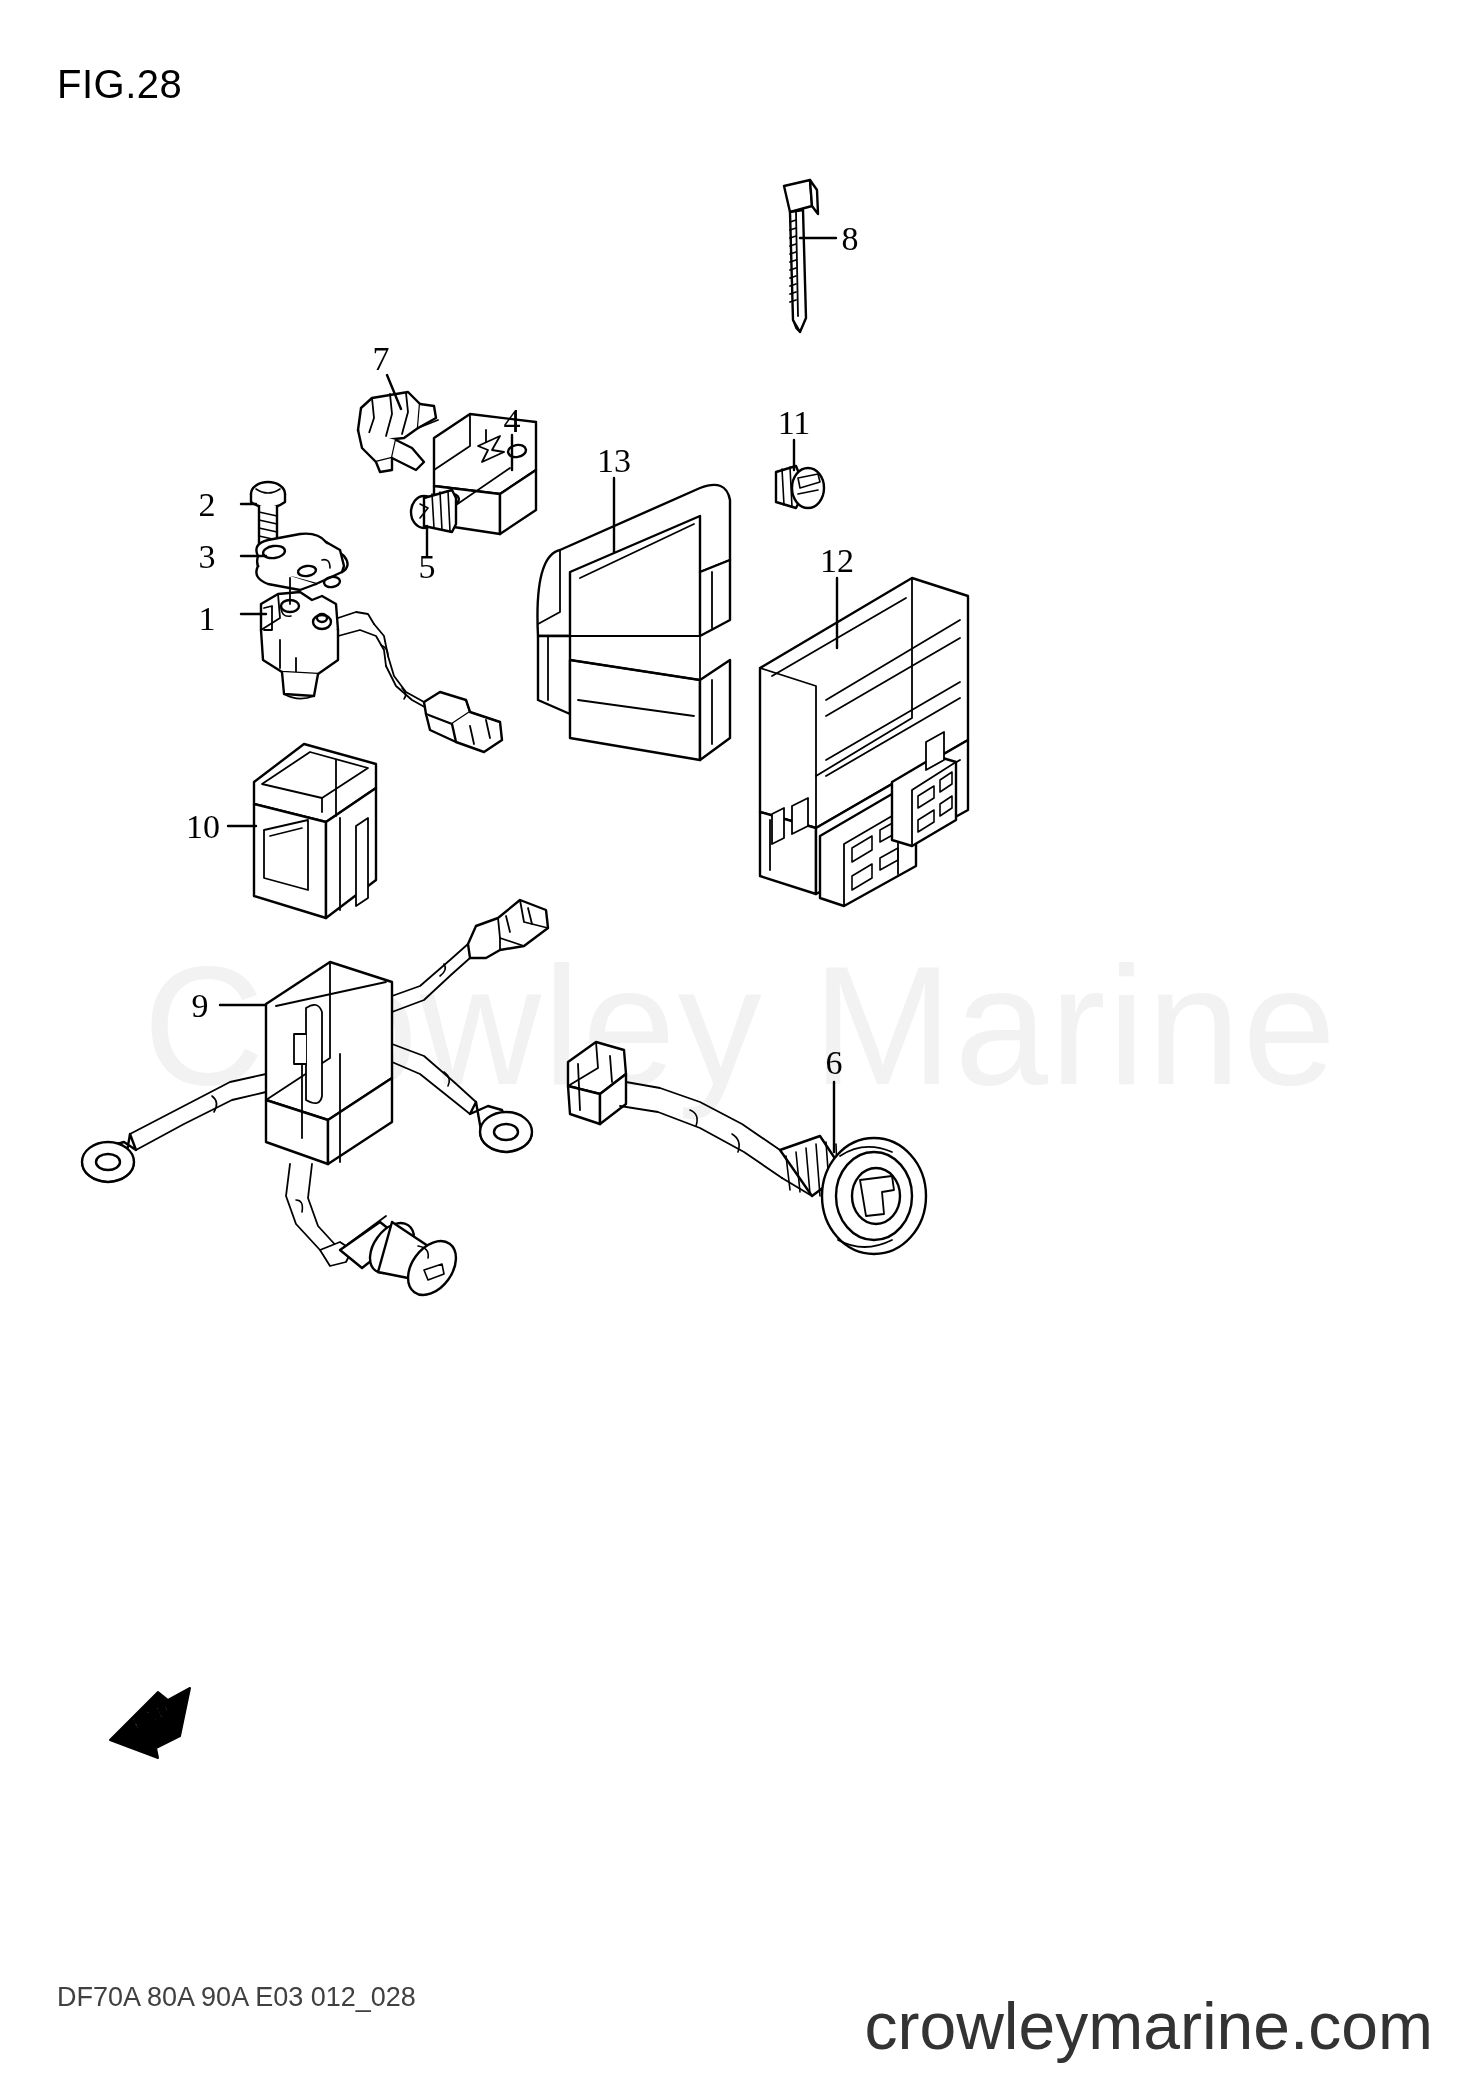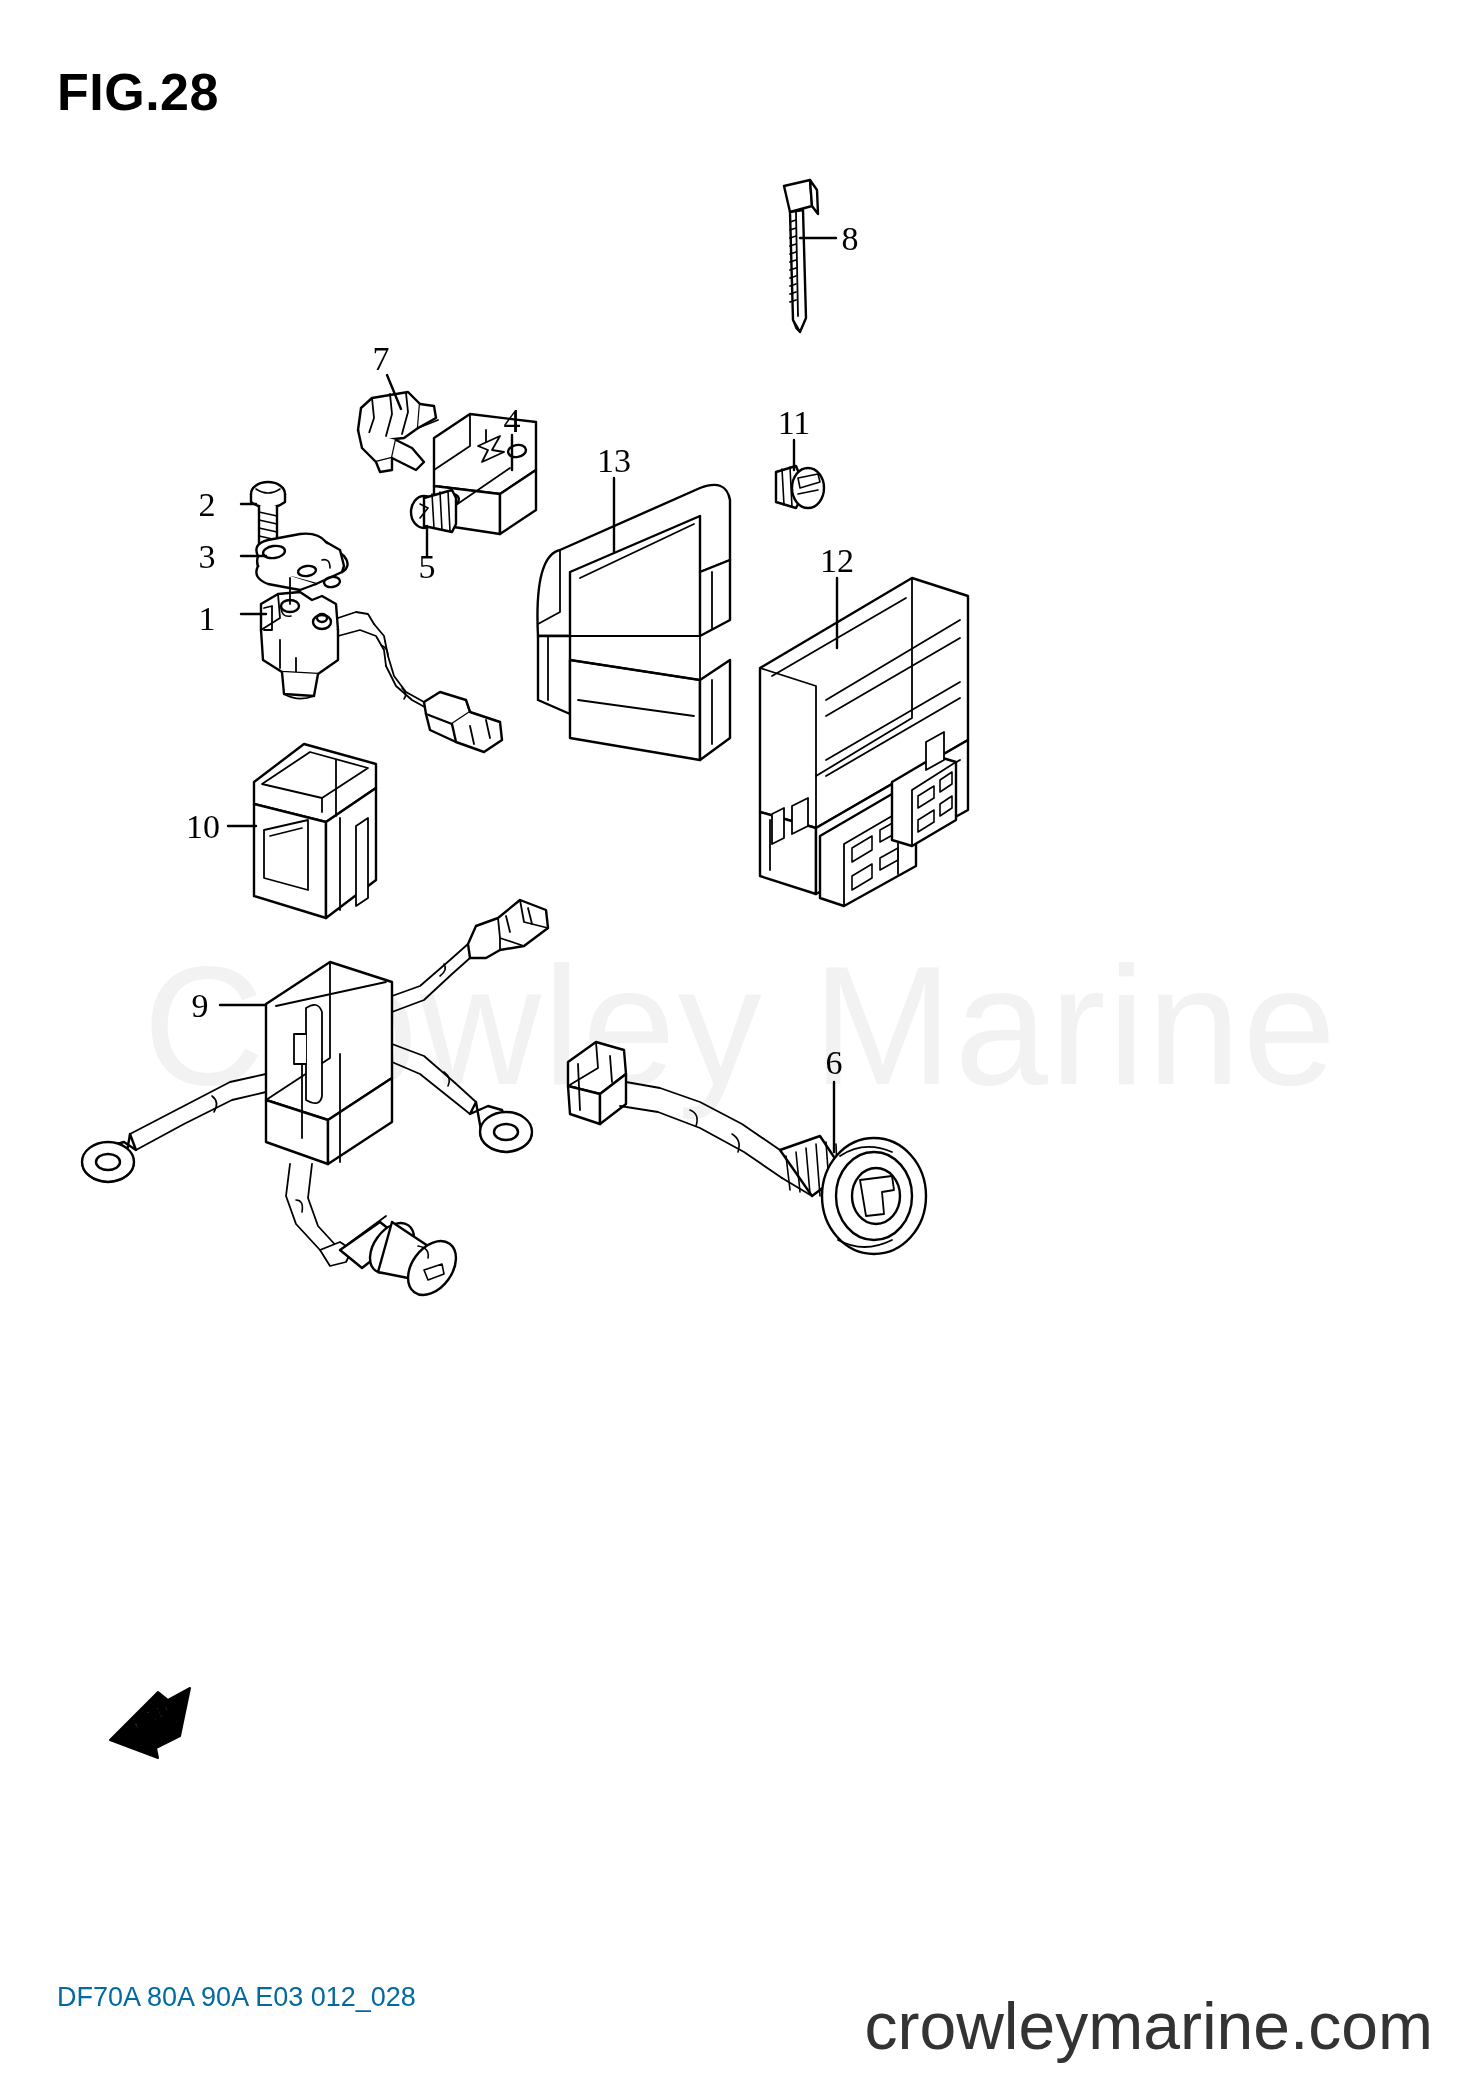--- a/index.html
+++ b/index.html
@@ -15,22 +15,22 @@
     width: 1481px;
     height: 2098px;
     background: #ffffff;
     overflow: hidden;
   }
   #fig-title {
     position: absolute;
     left: 57px;
     top: 62px;
     font-family: "Liberation Sans", sans-serif;
-    font-weight: bold;
-    font-size: 52px;
+    font-weight: normal;
+    font-size: 40px;
     letter-spacing: 0.5px;
     color: #000000;
   }
   #watermark {
     position: absolute;
     left: 0;
     top: 930px;
     width: 1481px;
     text-align: center;
     font-family: "Liberation Sans", sans-serif;
@@ -46,21 +46,21 @@
     left: 0;
     top: 0;
     width: 1481px;
     height: 2098px;
   }
   .footer-left {
     position: absolute;
     left: 57px;
     font-family: "Liberation Sans", sans-serif;
     font-size: 27px;
-    color: #0369a1;
+    color: #404040;
     white-space: nowrap;
     text-align: center;
   }
   #footer-model { top: 1982px; }
   #footer-section { top: 2020px; }
   #footer-site {
     position: absolute;
     right: 48px;
     top: 1988px;
     font-family: "Liberation Sans", sans-serif;

